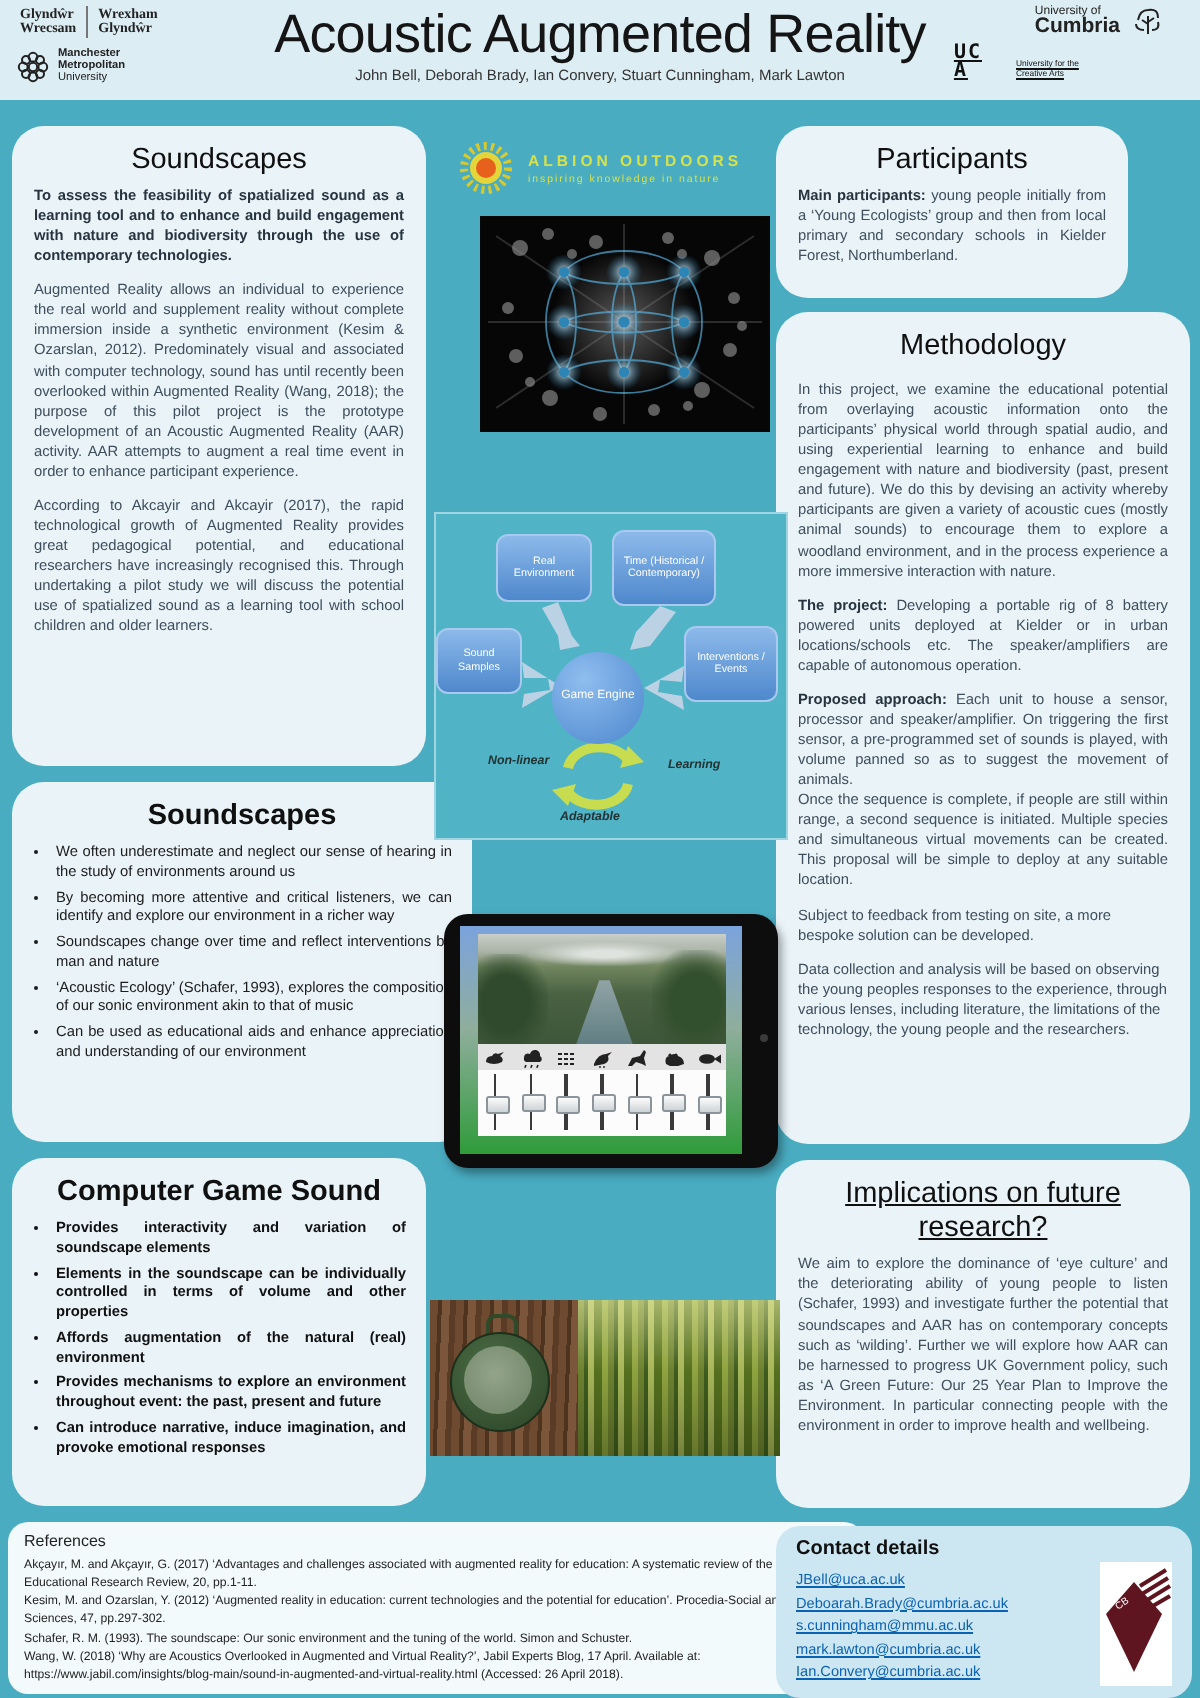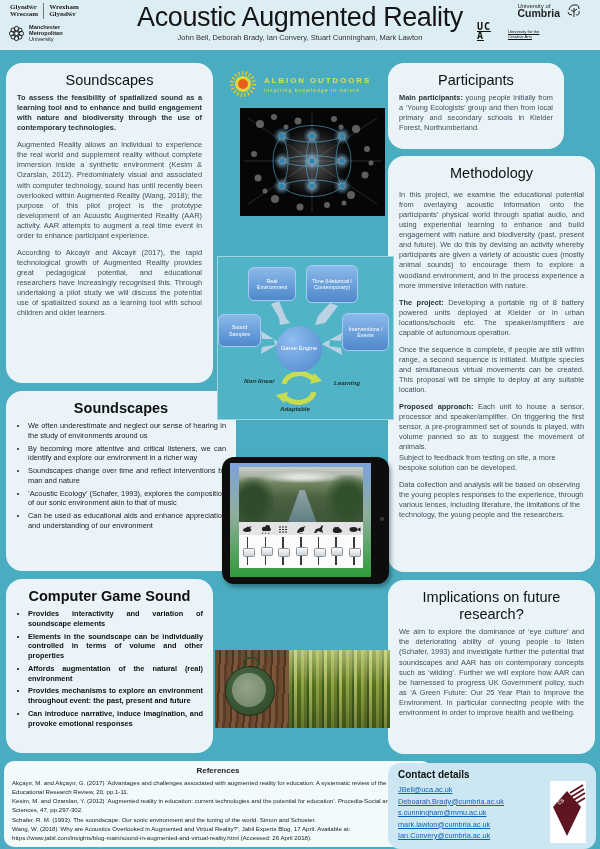--- a/index.html
+++ b/index.html
@@ -30,21 +30,21 @@
   .box h2{margin:9px 8px 5px;text-align:center;font-size:14.5px;font-weight:600;color:#101010;}
   .para{margin:0 11px 7px;font-size:7.4px;line-height:1.36;color:#3e4e5c;text-align:justify;}
   .para b{color:#27343f;}
   .lead{font-weight:bold;color:#27343f;}
   ul.blist{margin:2px 10px 0 22px;padding:0;}
   ul.blist li{font-size:7.4px;line-height:1.32;color:#1c1c1c;text-align:justify;margin-bottom:3px;}
   ul.blist.bold li{font-weight:bold;color:#111;}
 
   
   .refs{position:absolute;left:4px;top:761px;width:428px;height:86px;background:#f3fafc;border-radius:10px;box-sizing:border-box;padding:5px 8px;}
-  .refs h3{margin:0 0 4px;font-size:8px;color:#222;font-weight:bold;text-align:center;}
+  .refs h3{margin:0 0 4px;font-size:8px;color:#222;font-weight:normal;text-align:left;}
   .refs p{margin:0 0 1px;font-size:6.1px;line-height:1.42;color:#222;}
 
   
   .contact{position:absolute;left:388px;top:763px;width:208px;height:86px;background:#cde7f2;border-radius:12px;box-sizing:border-box;padding:6px 10px;}
   .contact h3{margin:0 0 5px;font-size:10px;font-weight:bold;color:#111;text-align:left;}
   .contact a{display:block;font-size:7.3px;color:#0a62b5;text-decoration:underline;margin-bottom:2.5px;}
   .stamp{position:absolute;right:10px;top:18px;width:36px;height:62px;background:#fff;}
 
   
   .albion{position:absolute;left:228px;top:62px;width:160px;height:44px;display:flex;align-items:center;gap:6px;}
@@ -189,28 +189,28 @@
 
   <div class="box" style="left:388px;top:63px;width:176px;height:86px;">
     <h2 style="font-weight:500;">Participants</h2>
     <p class="para"><span class="lead">Main participants:</span> <span>young people initially from a ‘Young Ecologists’ group and then from local primary and secondary schools in Kielder Forest, Northumberland.</span></p>
   </div>
 
   <div class="box" style="left:388px;top:156px;width:207px;height:416px;">
     <h2 style="font-weight:500;margin-bottom:9px;">Methodology</h2>
     <p class="para">In this project, we examine the educational potential from overlaying acoustic information onto the participants’ physical world through spatial audio, and using experiential learning to enhance and build engagement with nature and biodiversity (past, present and future). We do this by devising an activity whereby participants are given a variety of acoustic cues (mostly animal sounds) to encourage them to explore a woodland environment, and in the process experience a more immersive interaction with nature.</p>
     <p class="para"><span class="lead">The project:</span> <span>Developing a portable rig of 8 battery powered units deployed at Kielder or in urban locations/schools etc. The speaker/amplifiers are capable of autonomous operation.</span></p>
+    <p class="para" style="margin-bottom:0;"><span class="lead">Proposed approach:</span> <span>Each unit to house a sensor, processor and speaker/amplifier. On triggering the first sensor, a pre-programmed set of sounds is played, with volume panned so as to suggest the movement of animals.</span></p>
     <p class="para">Once the sequence is complete, if people are still within range, a second sequence is initiated. Multiple species and simultaneous virtual movements can be created. This proposal will be simple to deploy at any suitable location.</p>
-    <p class="para" style="margin-bottom:0;"><span class="lead">Proposed approach:</span> <span>Each unit to house a sensor, processor and speaker/amplifier. On triggering the first sensor, a pre-programmed set of sounds is played, with volume panned so as to suggest the movement of animals.</span></p>
     <p class="para" style="text-align:left;">Subject to feedback from testing on site, a more bespoke solution can be developed.</p>
     <p class="para" style="text-align:left;">Data collection and analysis will be based on observing the young peoples responses to the experience, through various lenses, including literature, the limitations of the technology, the young people and the researchers.</p>
   </div>
 
   <div class="box" style="left:388px;top:580px;width:207px;height:174px;">
-    <h2 style="font-weight:500;width:150px;margin-left:auto;margin-right:auto;line-height:1.15;">Implications on future research?</h2>
+    <h2 style="font-weight:500;width:150px;margin-left:auto;margin-right:auto;line-height:1.15;text-decoration:underline;">Implications on future research?</h2>
     <p class="para">We aim to explore the dominance of  ‘eye culture’ and the  deteriorating ability of young people to listen (Schafer, 1993) and investigate further the potential that soundscapes and AAR has on contemporary concepts such as ‘wilding’. Further we will explore how AAR can be harnessed to progress UK Government policy, such as ‘A Green Future: Our 25 Year Plan to Improve the Environment. In particular connecting people with the environment in order to improve health and wellbeing.</p>
   </div>
 
   <div class="contact">
     <h3>Contact details</h3>
     <a href="#">JBell@uca.ac.uk</a>
     <a href="#">Deboarah.Brady@cumbria.ac.uk</a>
     <a href="#">s.cunningham@mmu.ac.uk</a>
     <a href="#">mark.lawton@cumbria.ac.uk</a>
     <a href="#">Ian.Convery@cumbria.ac.uk</a>

